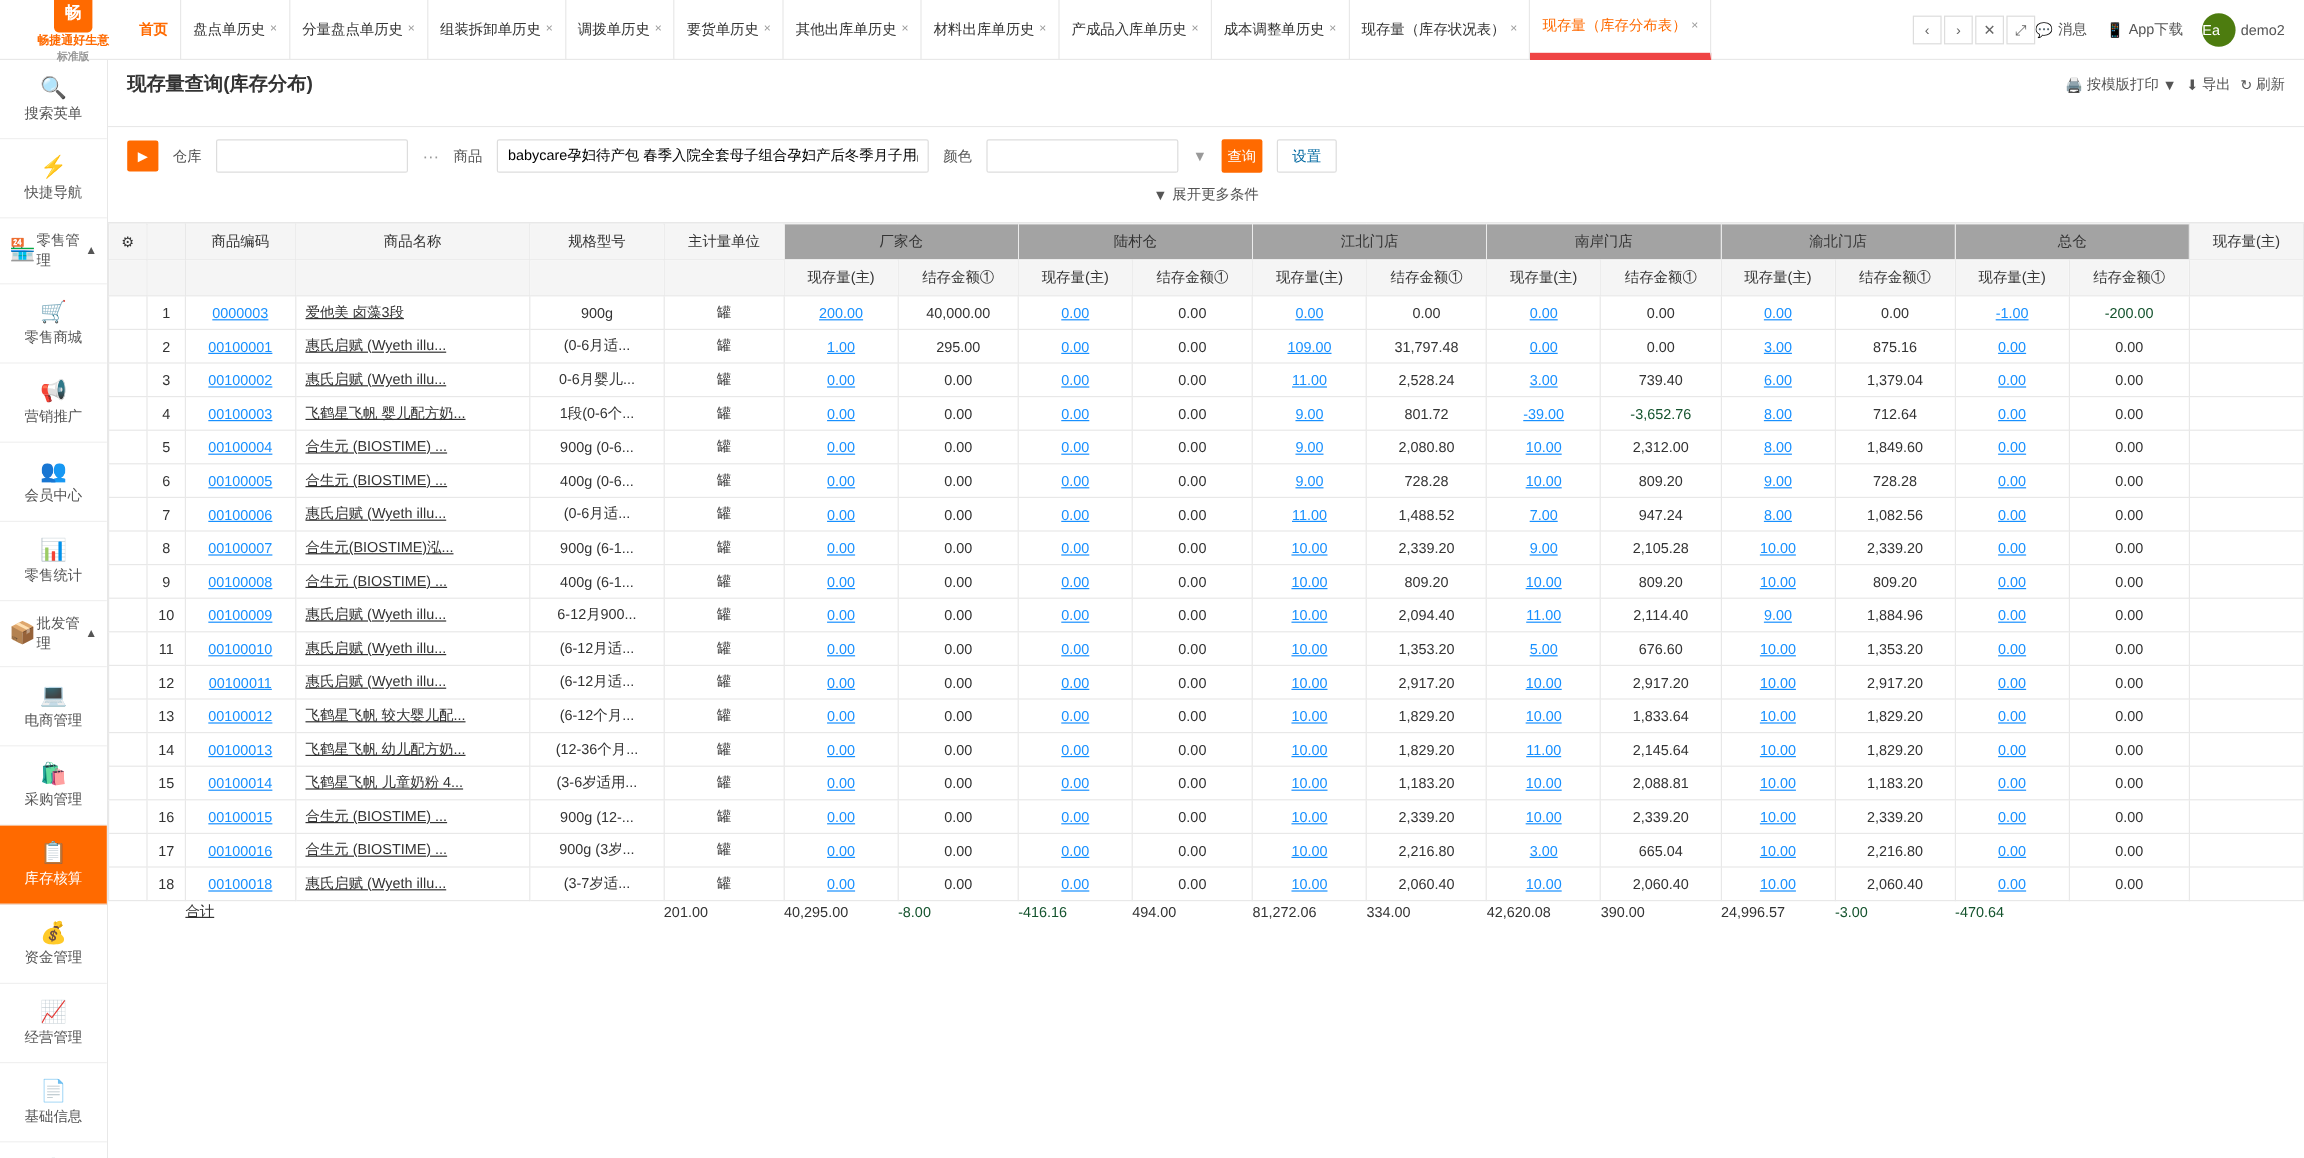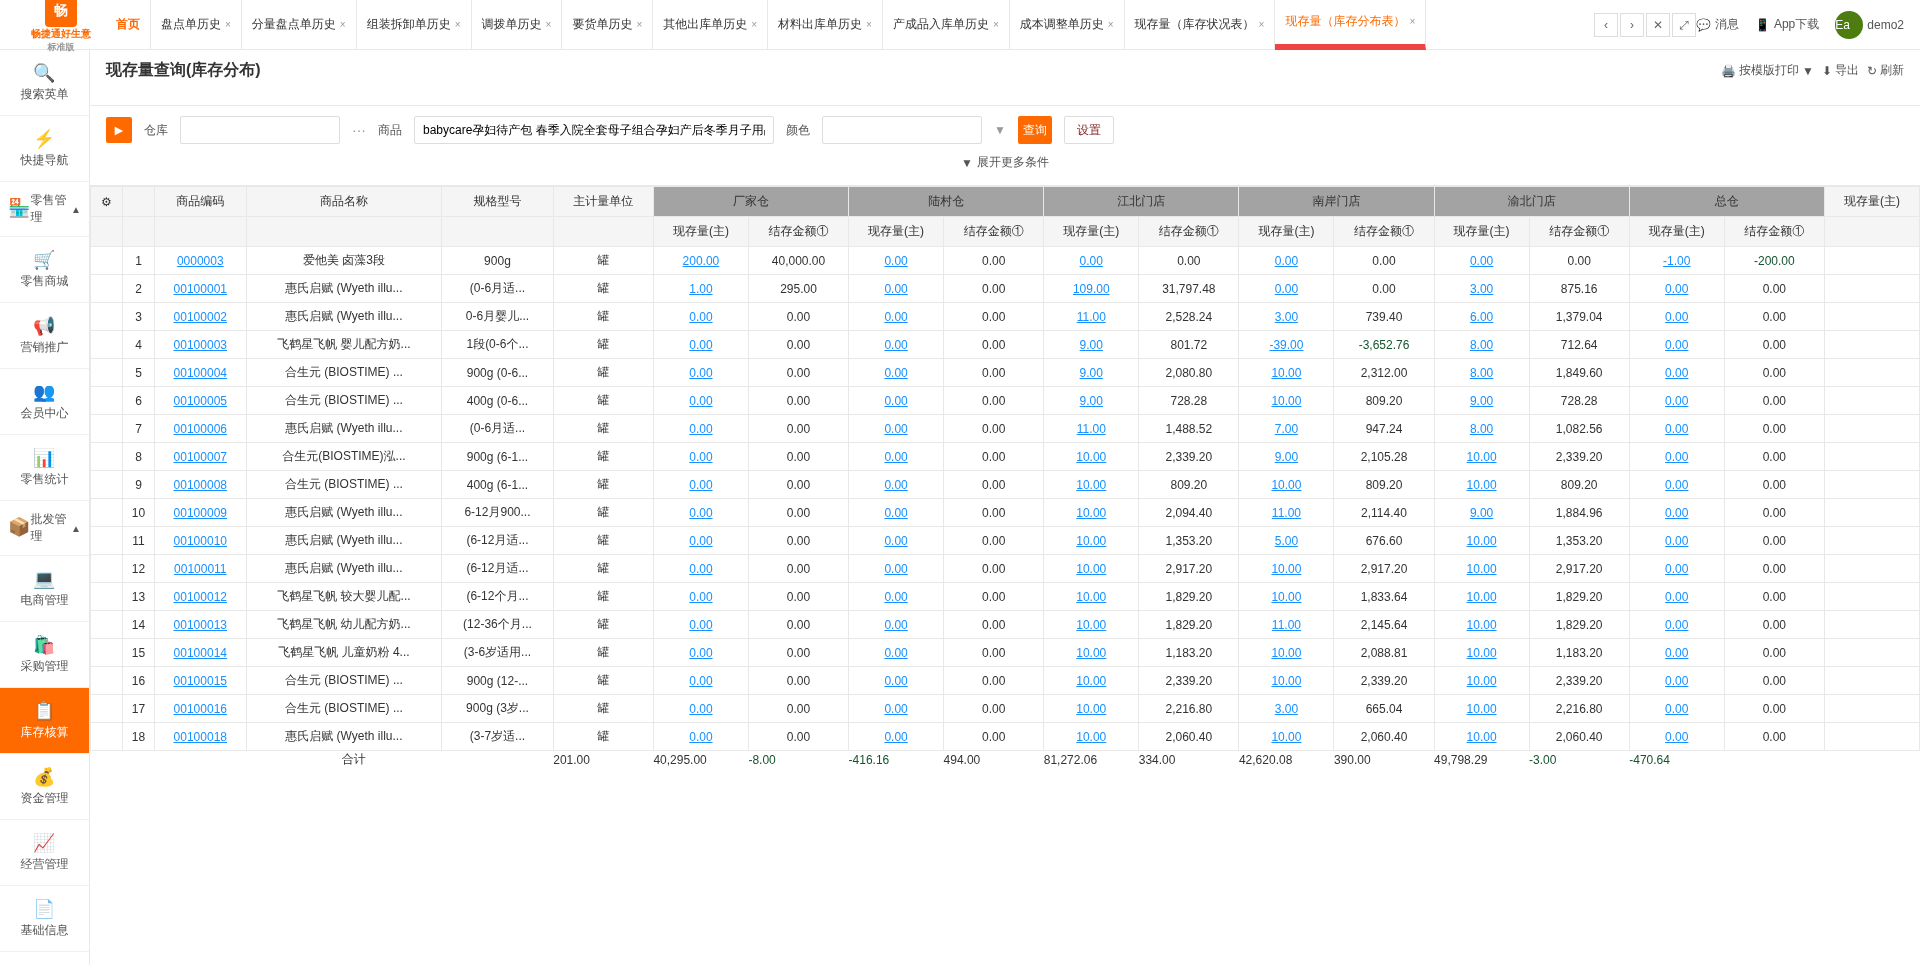--- a/index.html
+++ b/index.html
@@ -219,21 +219,21 @@
       color: #fff;
       border: none;
       padding: 4px 5px;
       height: 28px;
       cursor: pointer;
       font-size: 12px;
       border-radius: 2px;
     }
     .btn-setting {
       background: #fff;
-      color: #7f1d1d;
+      color: #0369a1;
       border: 1px solid #ddd;
       padding: 4px 12px;
       height: 28px;
       cursor: pointer;
       font-size: 12px;
       border-radius: 2px;
     }
     .expand-conditions {
       display: flex;
       align-items: center;
@@ -272,21 +272,21 @@
     thead th.group-header {
       background: #a3a3a3;
     }
     tbody td {
       padding: 5px 8px;
       border: 1px solid #e8e8e8;
       text-align: center;
       white-space: nowrap;
       color: #333;
     }
-    .td-left { text-align: center; }
+    .td-left { text-align: left; text-decoration: underline; }
     .td-number { color: #333; }
     .td-negative { color: #14532d; }
     .td-link { color: #1890ff; cursor: pointer; text-decoration: underline; }
     .gear-col { width: 32px; }
     .seq-col { width: 32px; }
 
     
     ::-webkit-scrollbar { width: 6px; height: 6px; }
     ::-webkit-scrollbar-track { background: #f1f1f1; }
     ::-webkit-scrollbar-thumb { background: #ccc; border-radius: 3px; }
@@ -883,21 +883,21 @@
   <td colspan="3" class="td-left">合计</td>
   <td>201.00</td>
   <td>40,295.00</td>
   <td class="td-negative">-8.00</td>
   <td class="td-negative">-416.16</td>
   <td>494.00</td>
   <td>81,272.06</td>
   <td>334.00</td>
   <td>42,620.08</td>
   <td>390.00</td>
-  <td>49,798.29</td>
+  <td>24,996.57</td>
   <td class="td-negative">-3.00</td>
   <td class="td-negative">-470.64</td>
   <td></td>
 </tr>
         </tfoot>
     </table>
   </div>
 
 </div>
 

